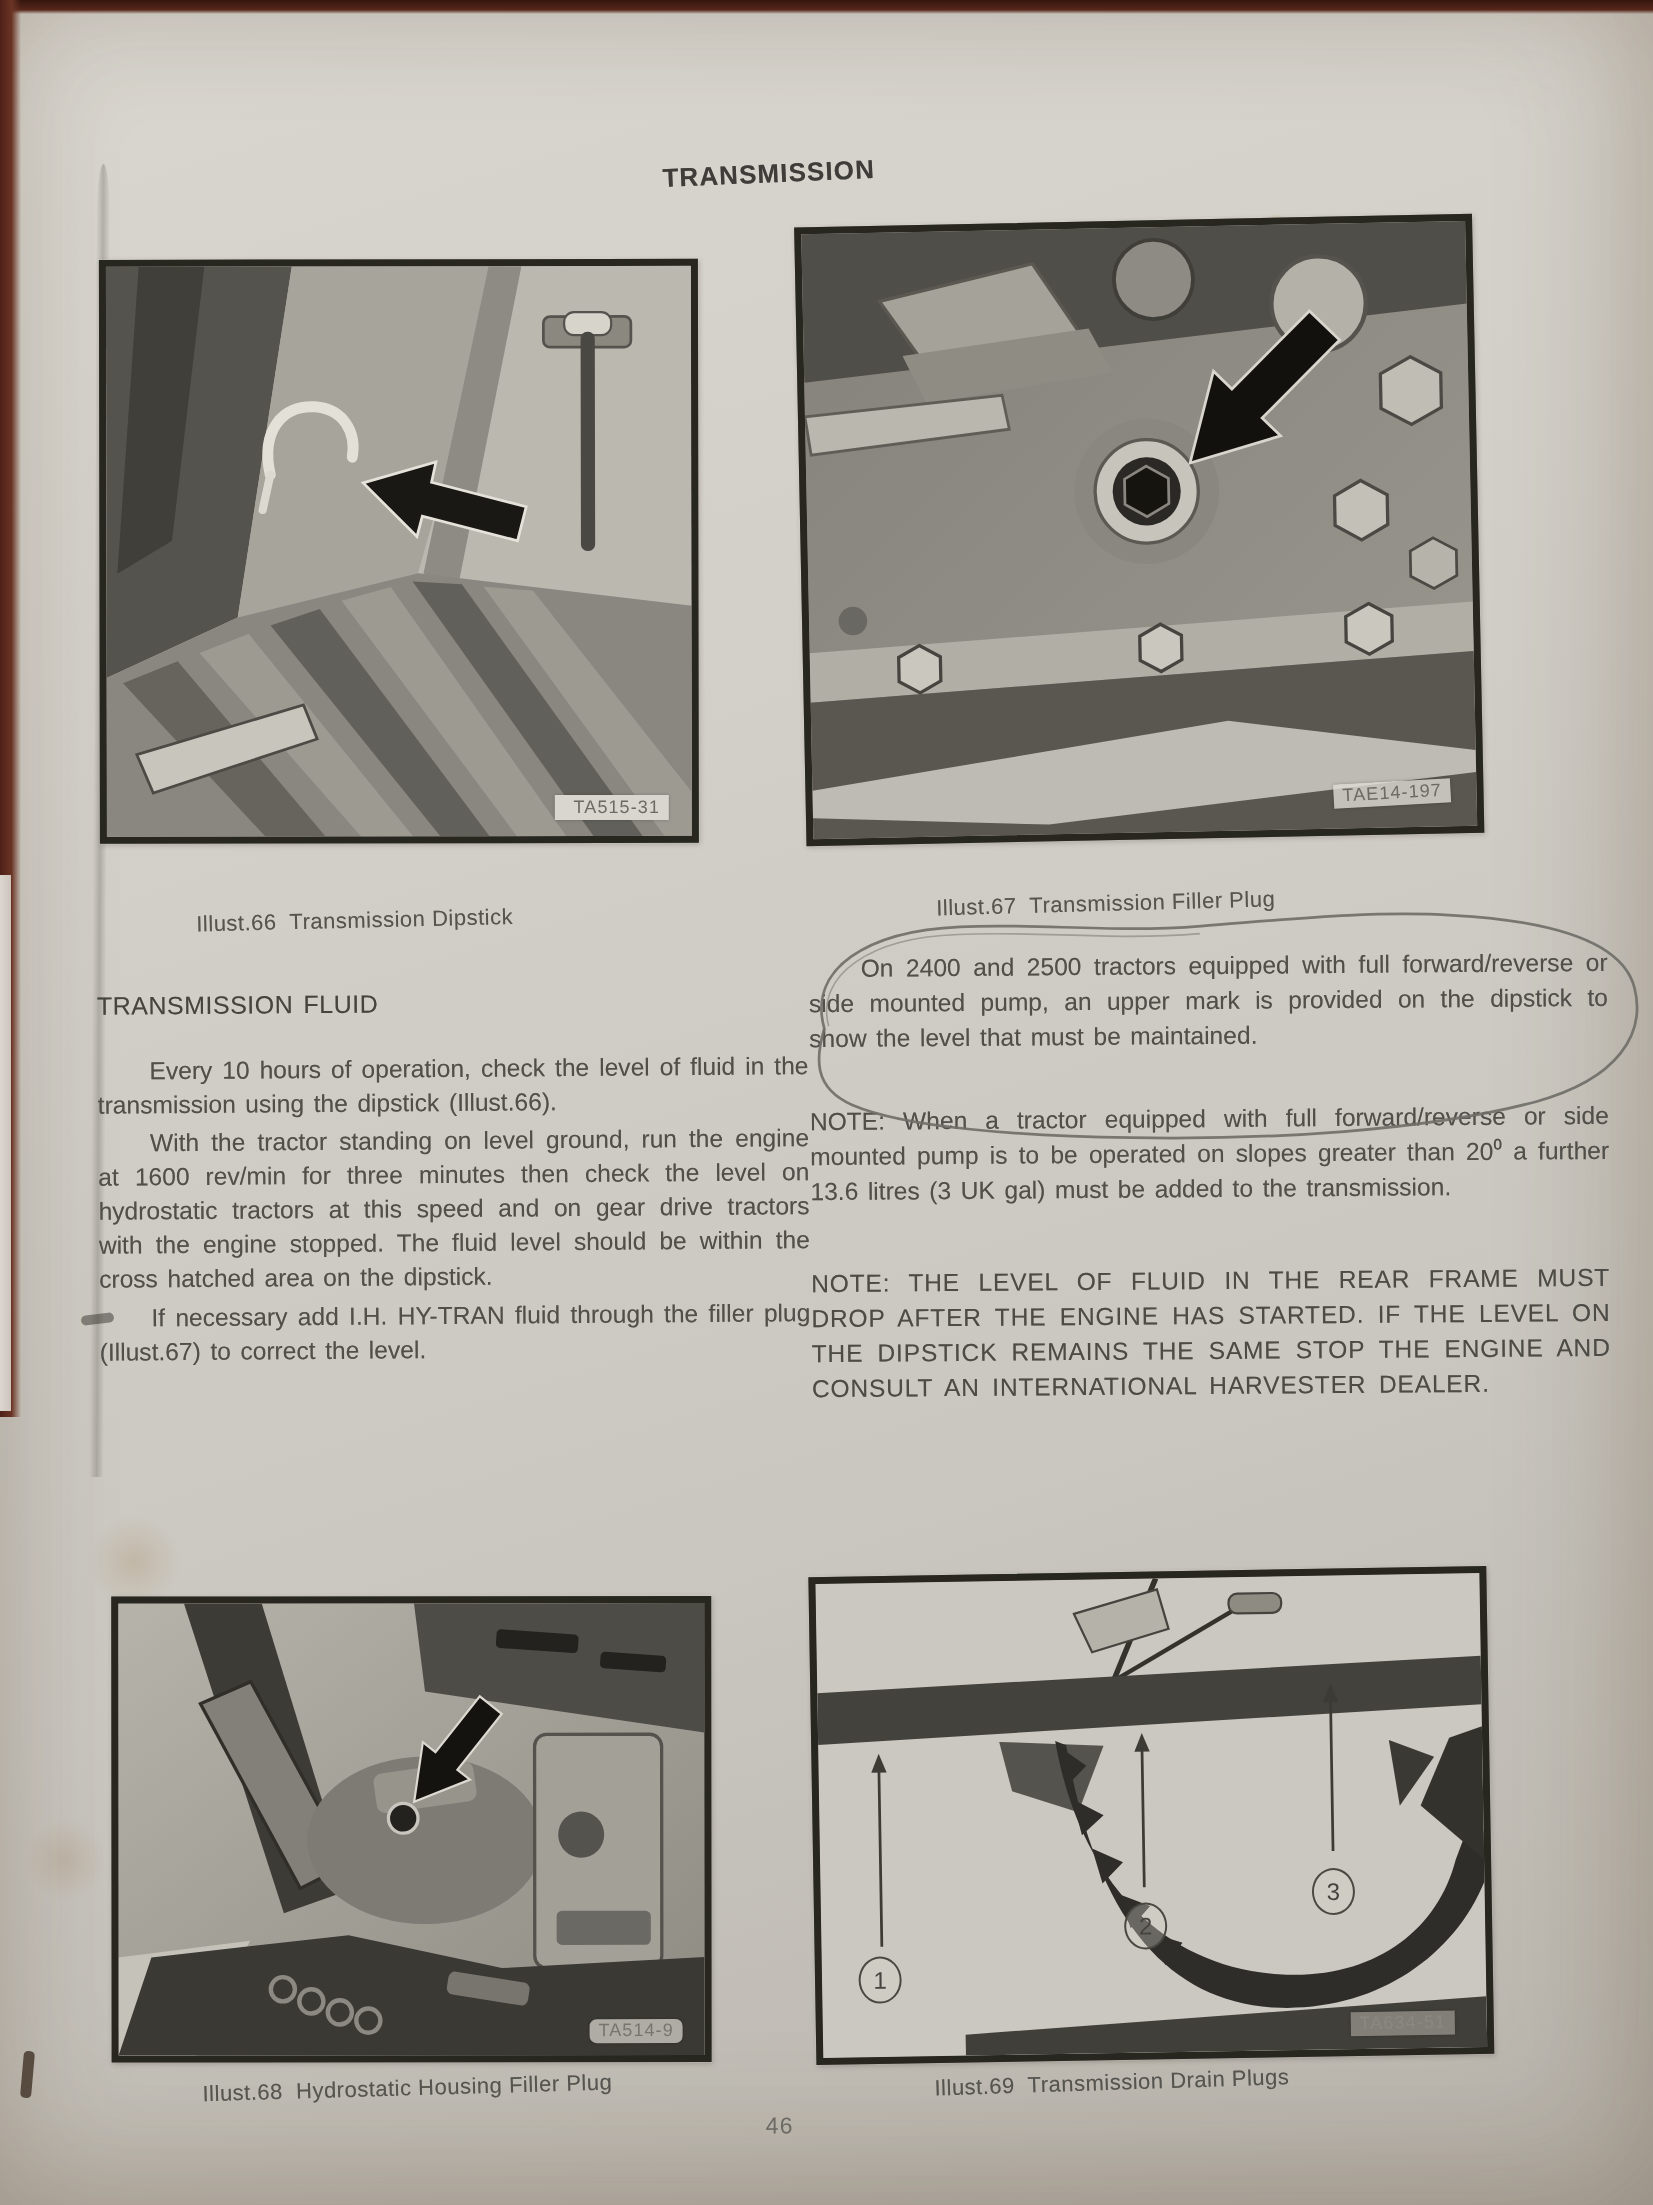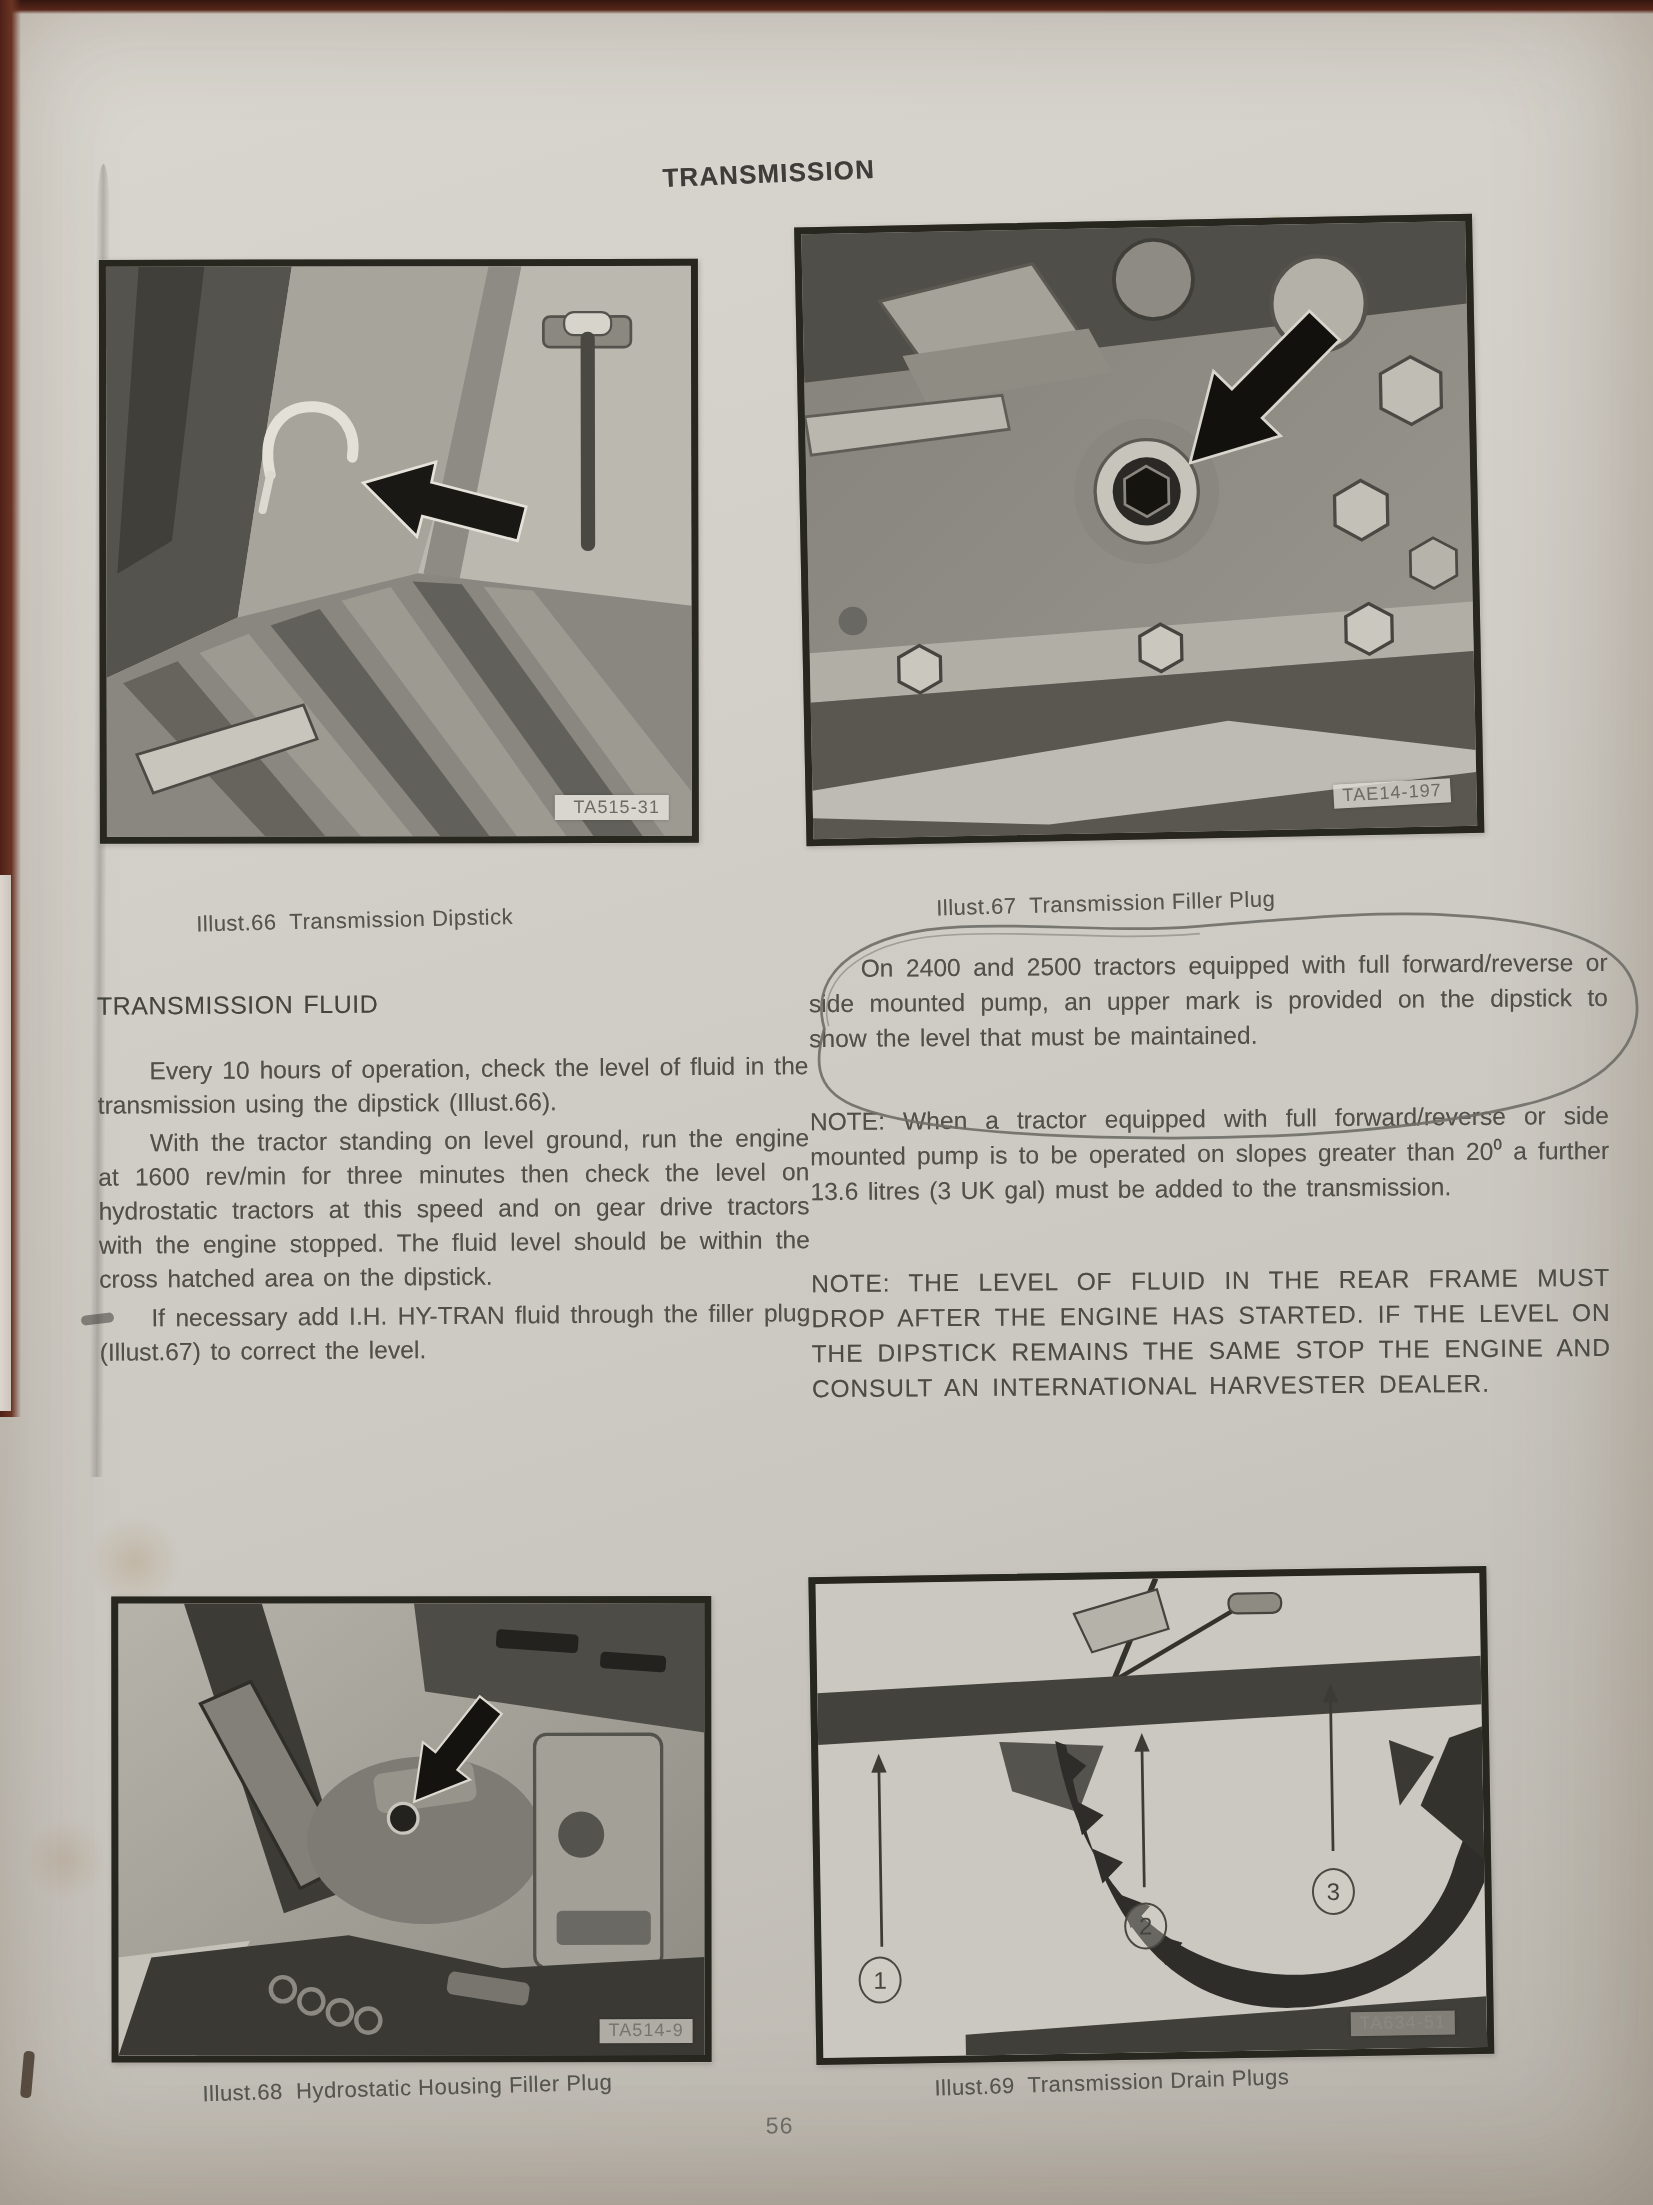--- a/index.html
+++ b/index.html
@@ -47,21 +47,21 @@
   .photo .tag { position:absolute; font-size:18px; color:#6c6a63; letter-spacing:1.1px;
     background:#d9d6cf; padding:2.2px 8.8px; line-height:1.1; box-shadow:0 0 3.3px rgba(0,0,0,0.25); }
 
   .p66 { left:102px;  top:256px;  width:599px; height:584px; transform:rotate(0.35deg); }
   .p67 { left:803px; top:223px;  width:678px; height:619px; transform:rotate(-0.7deg); }
   .p68 { left:104px;  top:1593px; width:600px; height:466px;  transform:rotate(0.4deg); }
   .p69 { left:805px; top:1574px; width:678px; height:488px;  transform:rotate(-0.5deg); }
 
   .p66 .tag { right:23px; bottom:16.4px;padding-left:19px; }
   .p67 .tag { right:26px; bottom:22px; background:rgba(222,219,212,0.8); transform:rotate(-2deg); }
-  .p68 .tag { right:12px; bottom:12px; background:rgba(214,211,203,0.75); color:#77756d; }
+  .p68 .tag { right:22px; bottom:12px; background:rgba(214,211,203,0.75); color:#77756d;border-radius:7px; }
   .p69 .tag { right:32px; bottom:13px; background:rgba(210,207,200,0.45); color:#8b897f; }
 
   .caption { position:absolute; font-size:22px; color:#55544e; white-space:pre;
     letter-spacing:0.5px; text-shadow:0 0 0.5px rgba(80,80,75,0.35); }
   .cap66 { left:196px;  top:904px; transform:rotate(-0.9deg); }
   .cap67 { left:936px; top:893px; transform:rotate(-1.1deg); }
   .cap68 { left:193px;  top:2072px; transform:rotate(-1.2deg); }
   .cap69 { left:925px; top:2072px; transform:rotate(-1.4deg); }
 
   .colL { position:absolute; left:96px; top:983px; width:711px; color:#514f4a;
@@ -259,17 +259,17 @@
     <div class="marker" style="left:1116px; top:1905px;">
       <span>2</span>
     </div>
     <div class="marker" style="left:1304px; top:1872px;">
       <span>3</span>
     </div>
 
     <div class="caption cap68">Illust.68  Hydrostatic Housing Filler Plug</div>
     <div class="caption cap69">Illust.69  Transmission Drain Plugs</div>
 
-    <div class="pagenum">56</div>
+    <div class="pagenum">46</div>
 
   </div>
 </div>
 
 
 </body></html>

